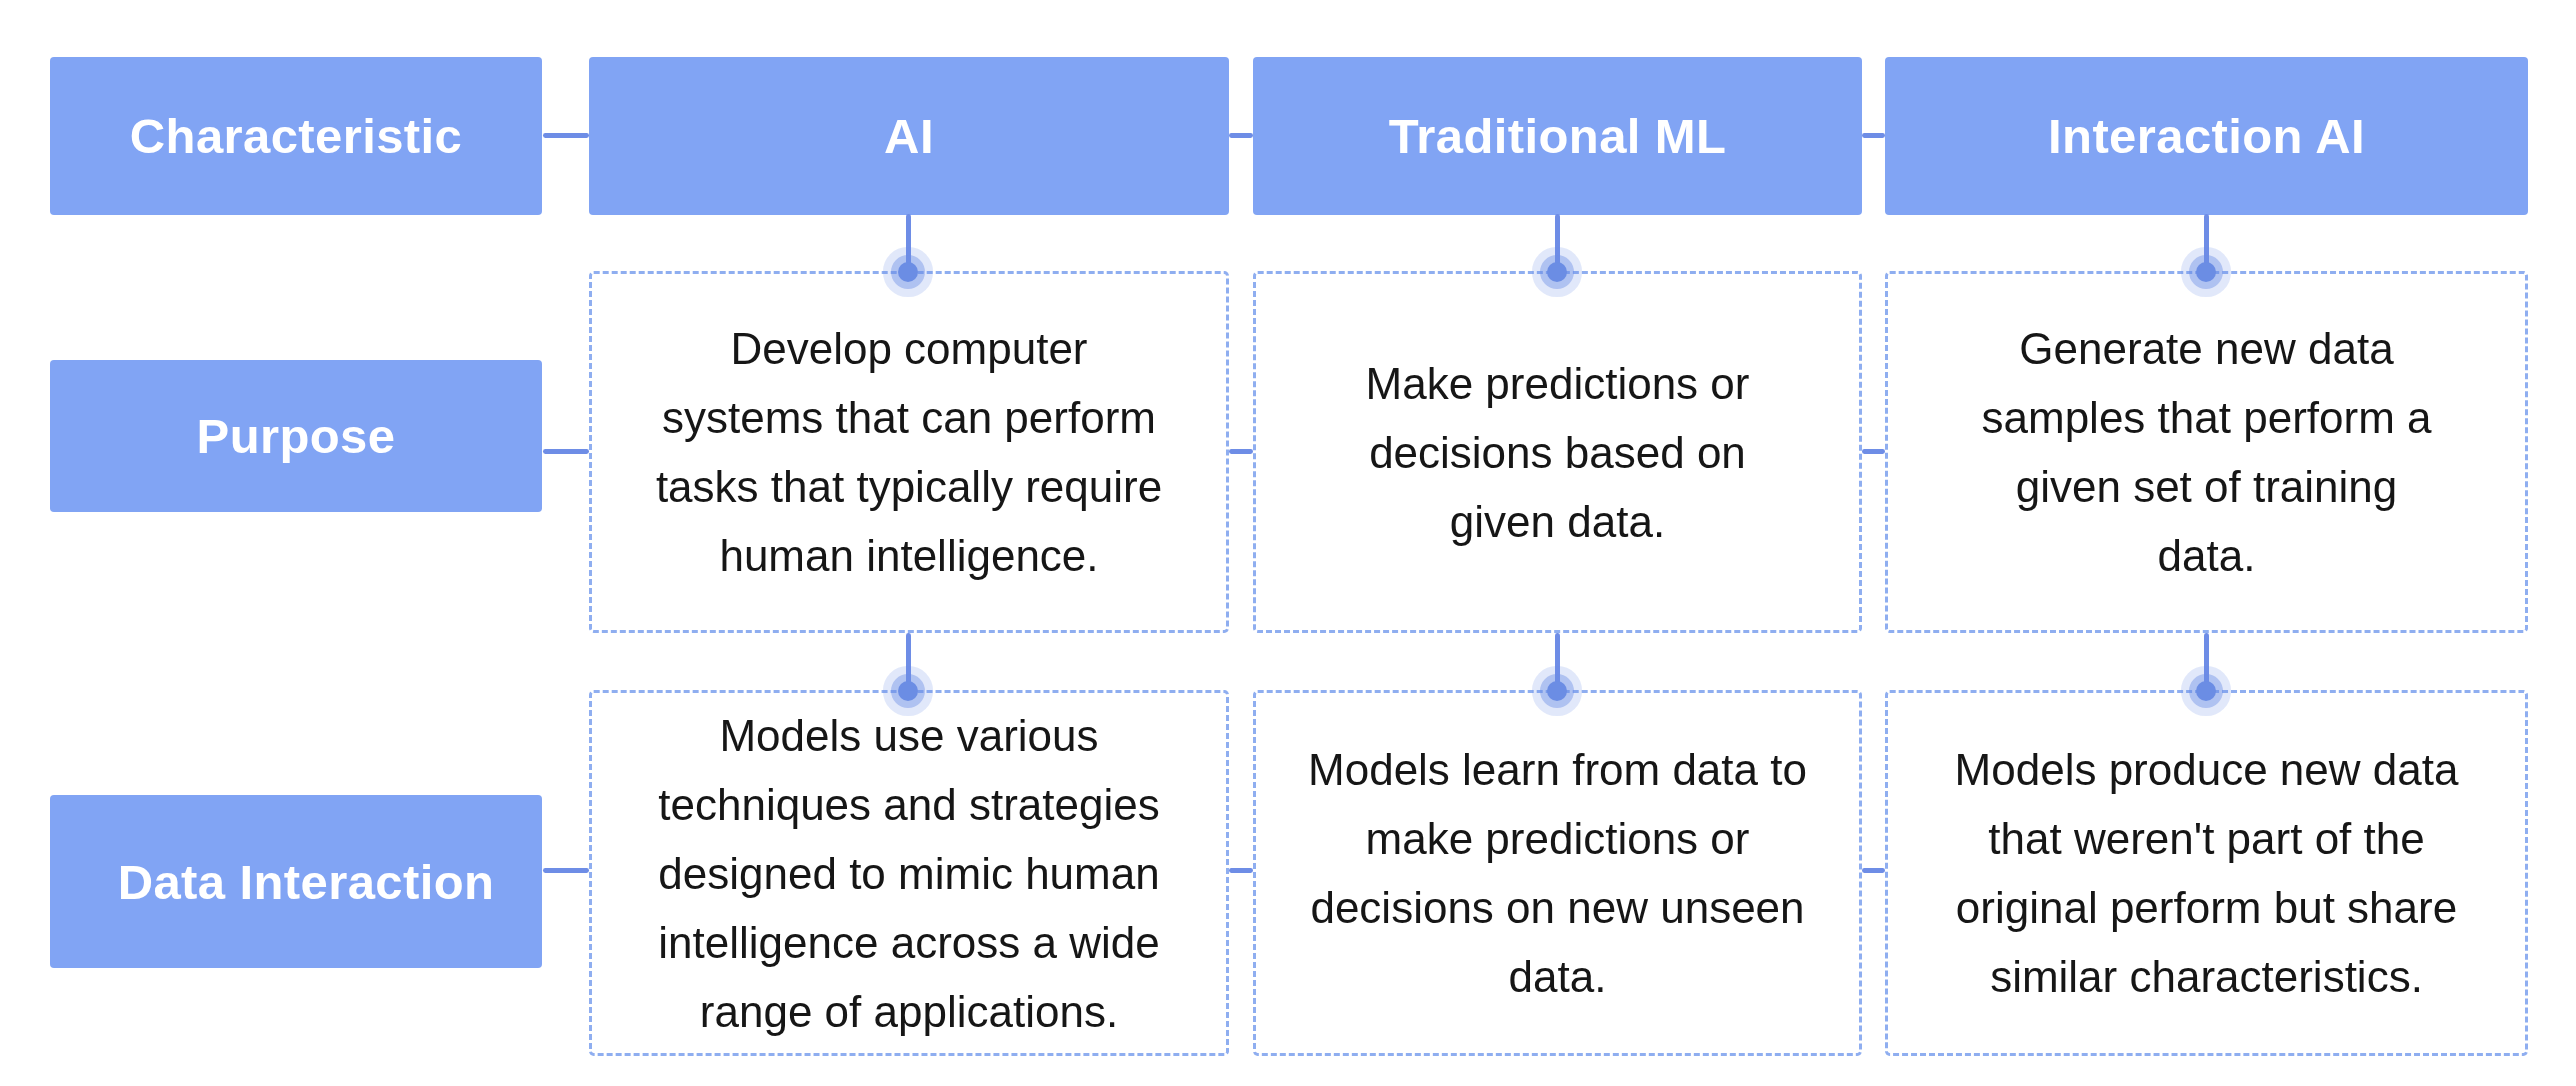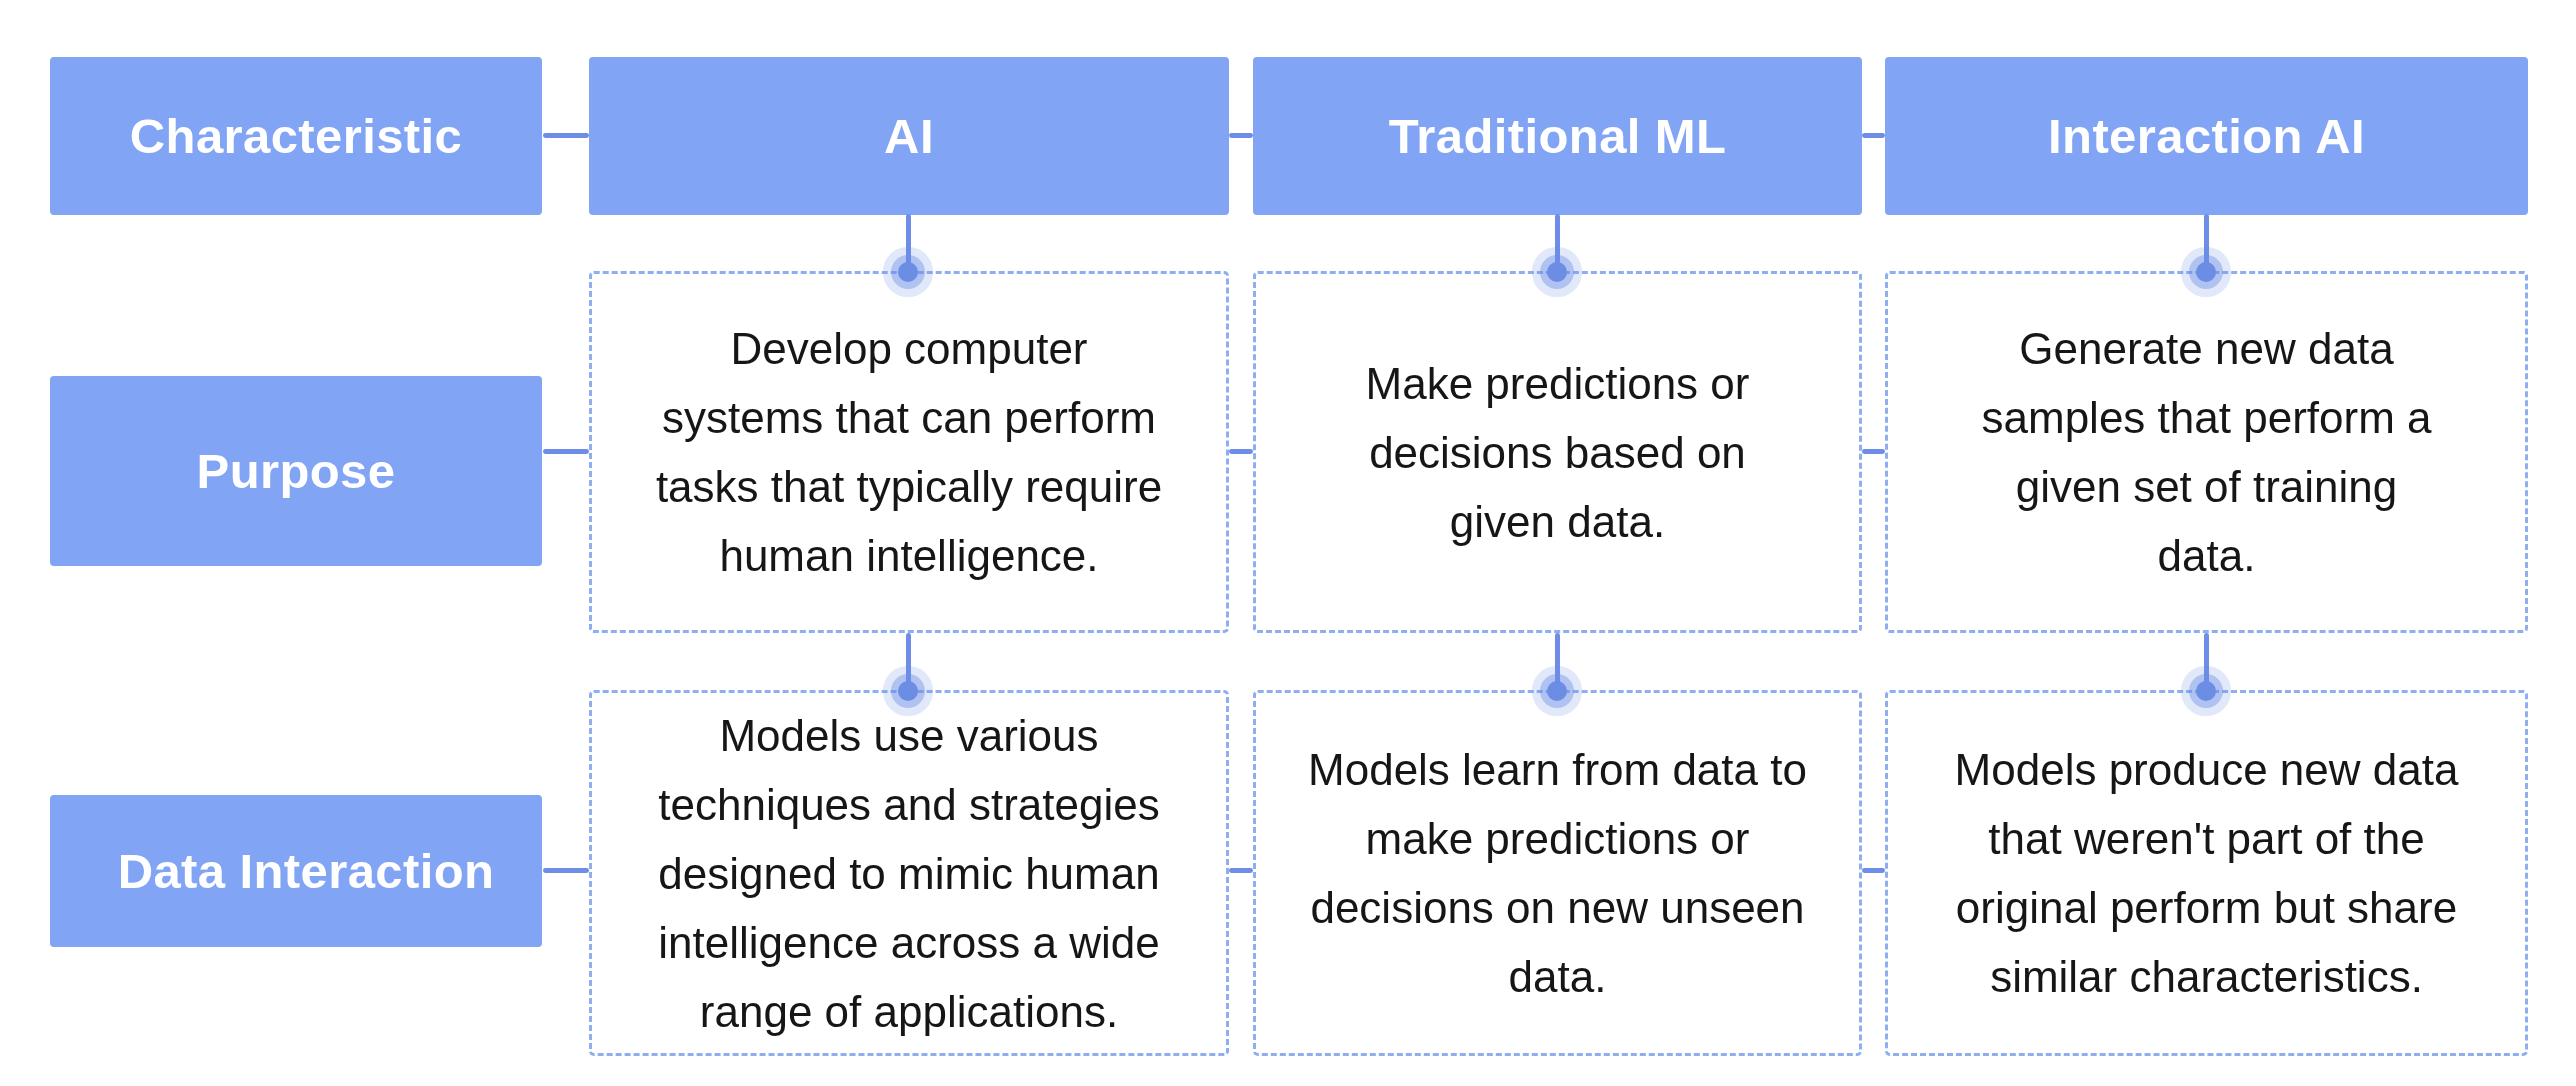--- a/index.html
+++ b/index.html
@@ -56,22 +56,22 @@
   }
 
   
   .col-label{left:50px;width:492px;}
   .col-ai{left:589px;width:640px;}
   .col-tml{left:1253px;width:609px;}
   .col-gai{left:1885px;width:643px;}
 
   
   .row-header{top:57px;height:158px;}
-  .row-purpose-label{top:376px;height:190px;}
-  .row-data-label{top:795px;height:152px;padding-left:20px;}
+  .row-purpose-label{top:360px;height:152px;}
+  .row-data-label{top:795px;height:173px;padding-left:20px;}
   .row-purpose-cell{top:271px;height:362px;}
   .row-data-cell{top:690px;height:366px;}
 </style>
 </head>
 <body>
 
 <div class="canvas">
 
   <div class="bluebox col-label row-header">
     <span>Characteristic</span>

